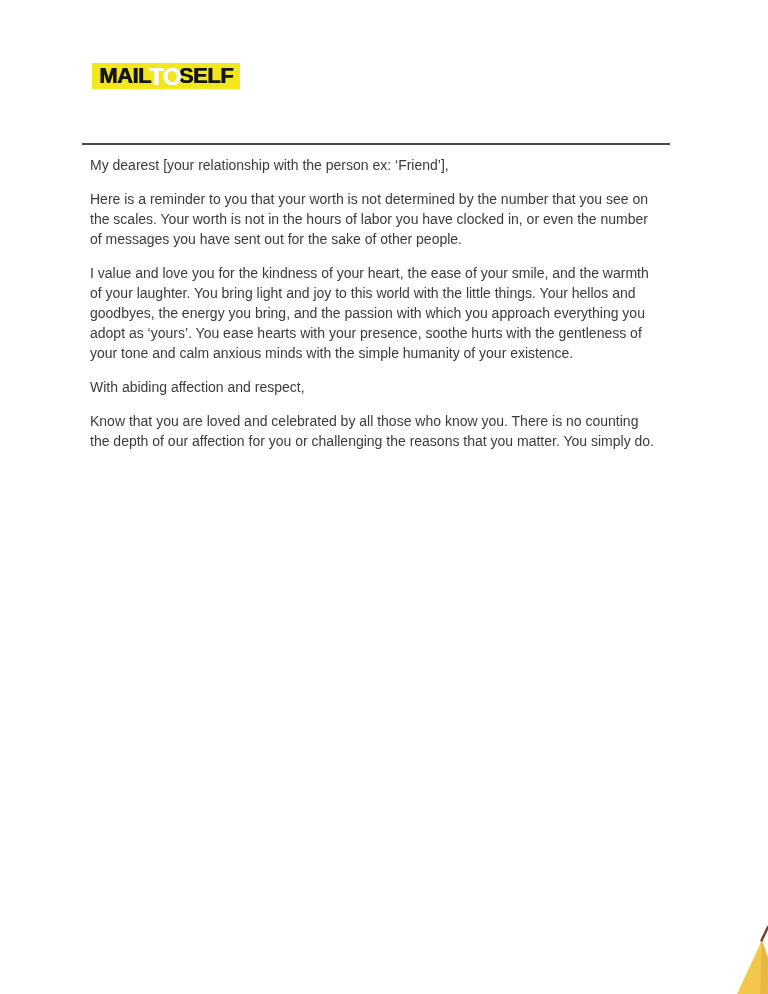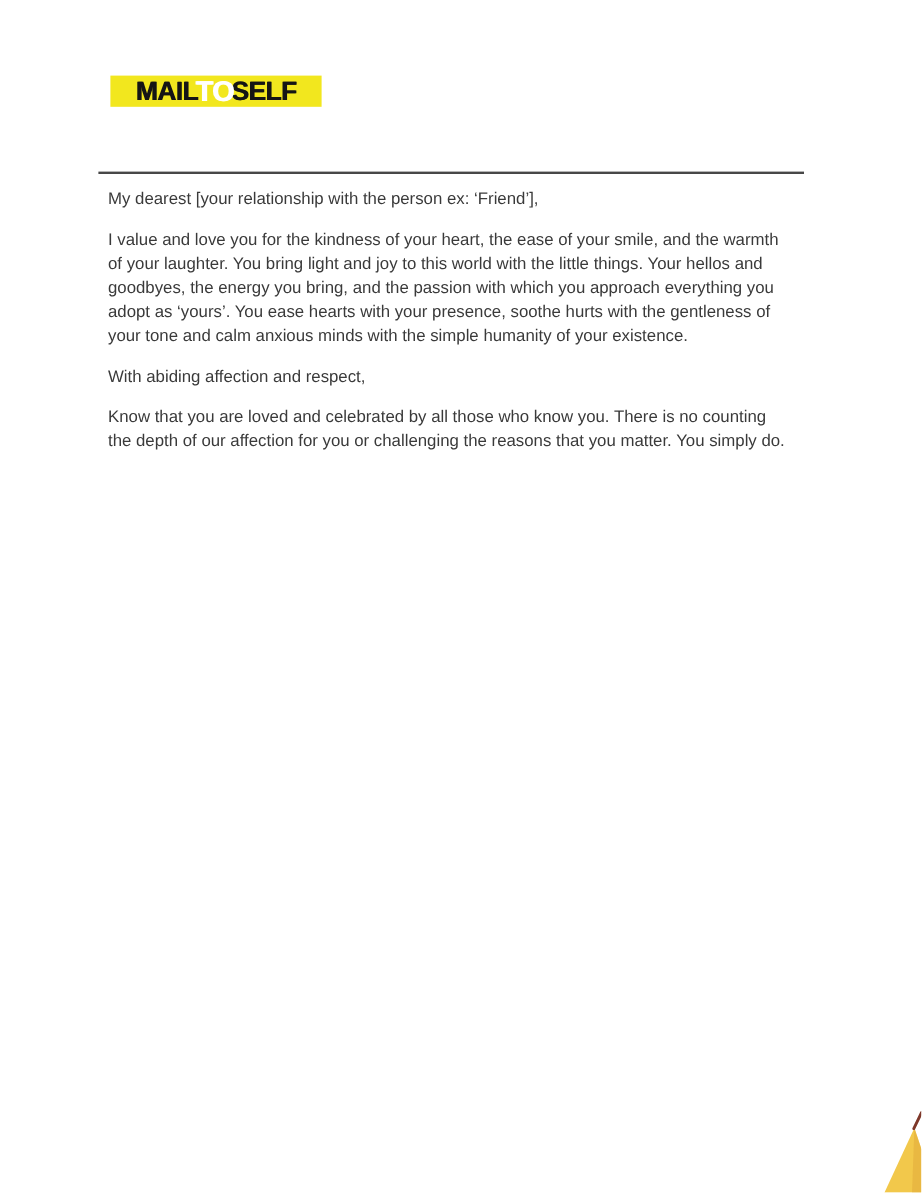--- a/index.html
+++ b/index.html
@@ -13,21 +13,21 @@
     height: 994px;
     background: #ffffff;
     overflow: hidden;
     font-family: "Liberation Sans", sans-serif;
   }
   .logo {
     position: absolute;
     left: 92px;
     top: 63px;
     height: 26px;
-    padding: 0 21px;
+    padding: 0 7px;
     background: #f2e71e;
     display: flex;
     align-items: center;
     font-family: "Liberation Sans", sans-serif;
     font-weight: bold;
     font-size: 22px;
     letter-spacing: -0.5px;
     white-space: nowrap;
     text-shadow: 0.7px 0 0;
   }
@@ -78,20 +78,21 @@
   <div class="logo">
     <span class="black-part">MAIL</span>
     <span class="white-part">TO</span>
     <span class="black-part">SELF</span>
   </div>
 
   <div class="divider"></div>
 
   <div class="letter">
     <p>My dearest [your relationship with the person ex: ‘Friend’],</p>
+    <p>Here is a reminder to you that your worth is not determined by the number that you see on the scales. Your worth is not in the hours of labor you have clocked in, or even the number of messages you have sent out for the sake of other people.</p>
     <p>I value and love you for the kindness of your heart, the ease of your smile, and the warmth of your laughter. You bring light and joy to this world with the little things. Your hellos and goodbyes, the energy you bring, and the passion with which you approach everything you adopt as ‘yours’. You ease hearts with your presence, soothe hurts with the gentleness of your tone and calm anxious minds with the simple humanity of your existence.</p>
     <p>With abiding affection and respect,</p>
     <p>Know that you are loved and celebrated by all those who know you. There is no counting the depth of our affection for you or challenging the reasons that you matter. You simply do.</p>
   </div>
 
   <svg class="corner-decor" viewBox="0 0 60 70" aria-hidden="true">
     <polygon points="54,16 60,34 60,70 29,70" fill="#f2c84b"></polygon>
     <polygon points="54,16 60,34 60,70 52,70" opacity="0.55" fill="#e2ab3d"></polygon>
     <line x1="60" y1="3" x2="53.5" y2="16.5" stroke-width="2.4" stroke-linecap="round" stroke="#7e382a"></line>
   </svg>

